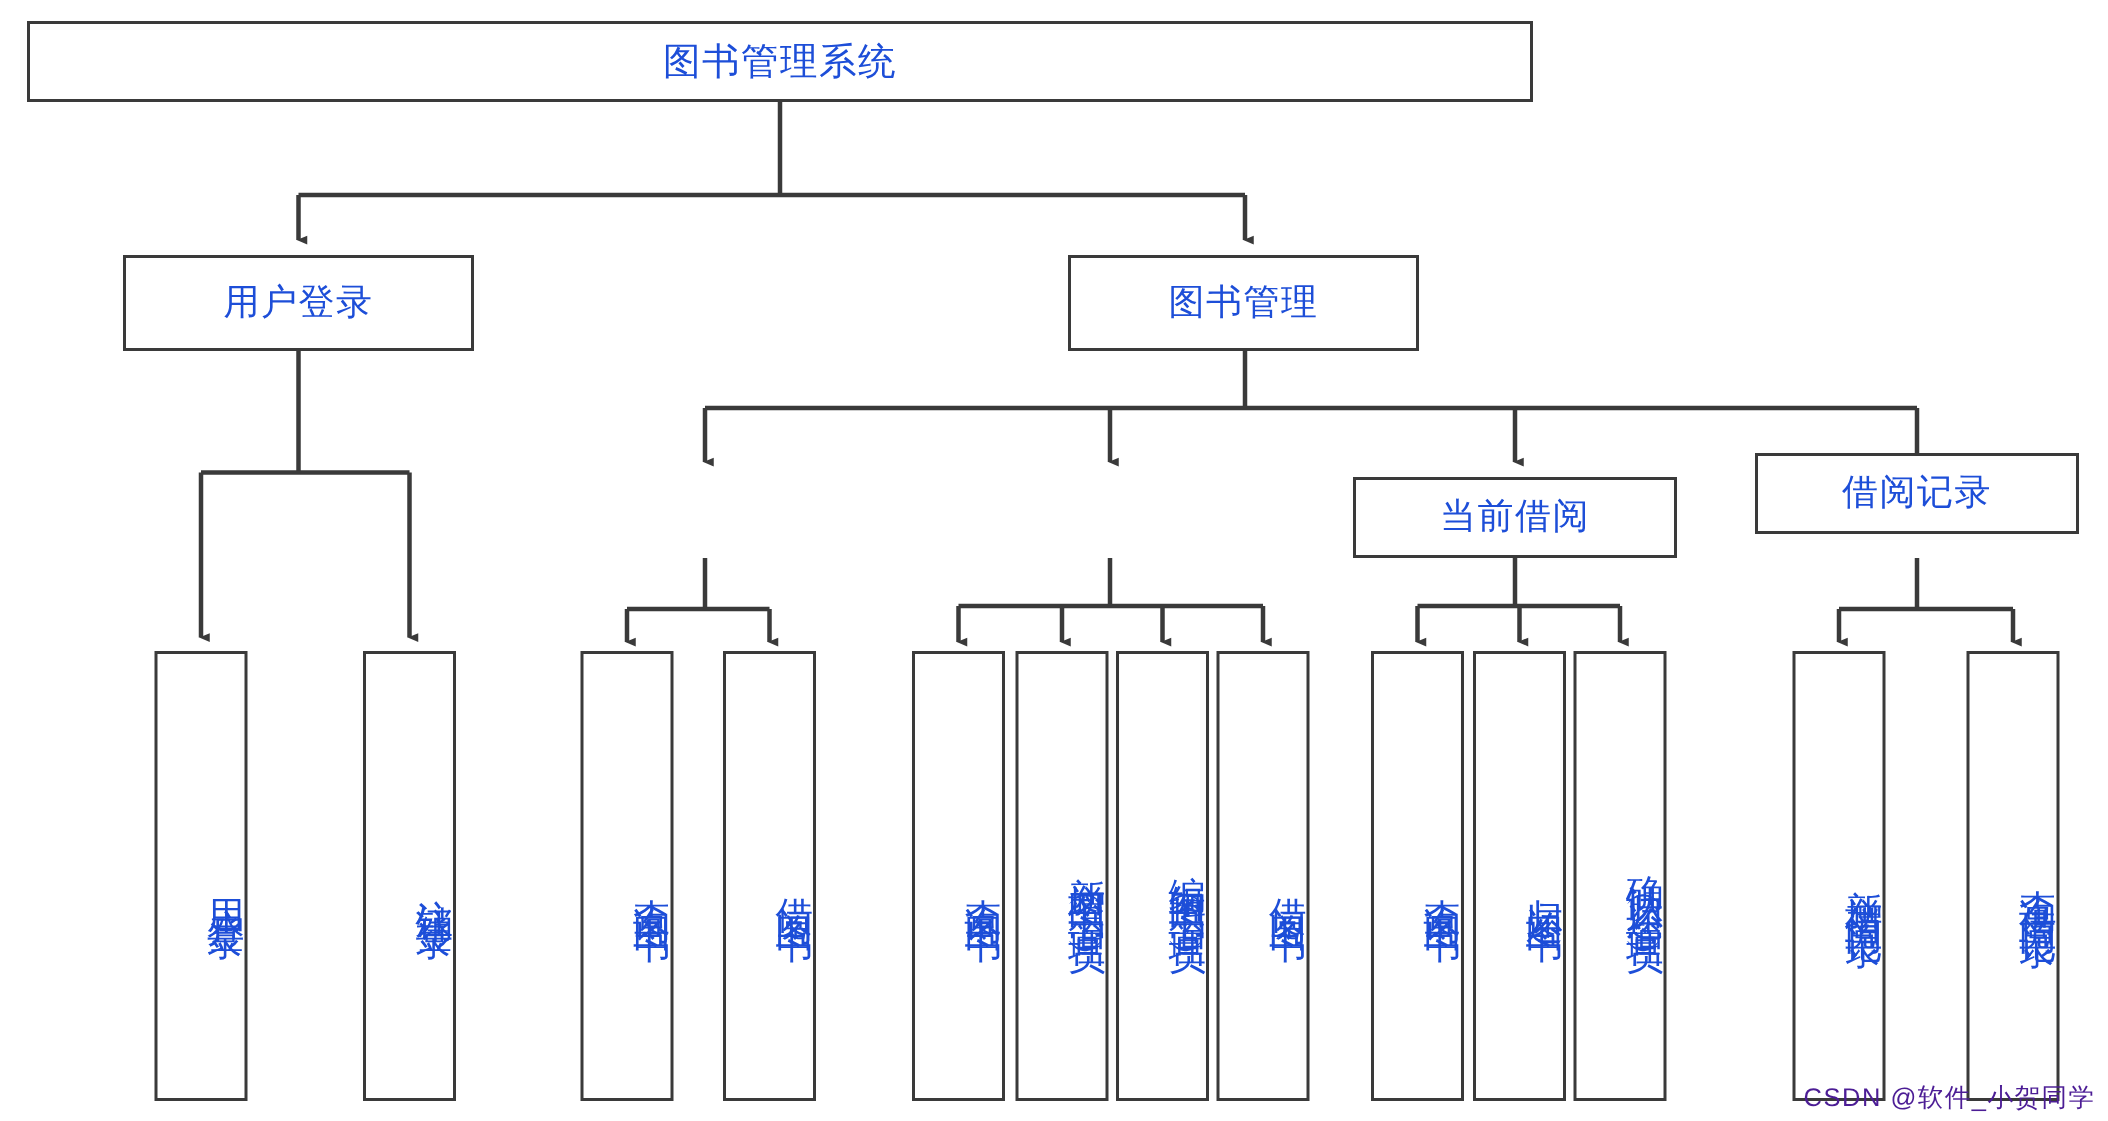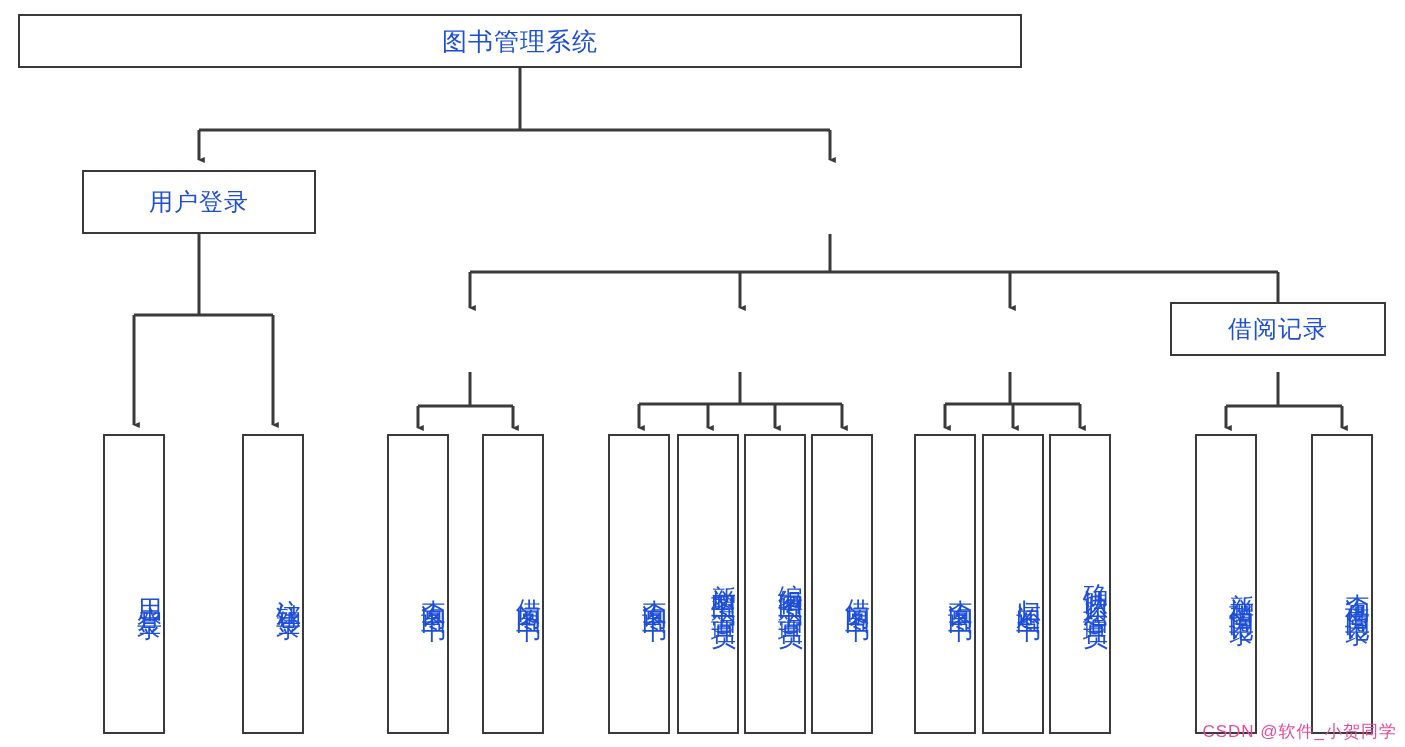--- a/index.html
+++ b/index.html
@@ -55,21 +55,21 @@
   }
   .node.vert .vtext {
     display: block;
     white-space: nowrap;
   }
   .watermark {
     position: absolute;
     right: 8px;
     bottom: 4px;
     font-size: 17px;
-    color: #ec4899;
+    color: #4c1d95;
     letter-spacing: 1px;
     white-space: nowrap;
   }
 </style>
 </head>
 <body>
 
 <div id="canvas">
 
   <svg id="edges" viewBox="0 0 1405 747" xmlns="http://www.w3.org/2000/svg">
@@ -125,21 +125,27 @@
     </g>
   </svg>
 
   <div class="node horiz root" style="left:18px; top:14px; width:1004px; height:54px;">
     <span>图书管理系统</span>
   </div>
 
   <div class="node horiz" style="left:82px; top:170px; width:234px; height:64px;">
     <span>用户登录</span>
   </div>
+  <div class="node horiz" style="left:712px; top:170px; width:234px; height:64px;">
+    <span>图书管理</span>
+  </div>
 
+  <div class="node horiz" style="left:902px; top:318px; width:216px; height:54px;">
+    <span>当前借阅</span>
+  </div>
   <div class="node horiz" style="left:1170px; top:302px; width:216px; height:54px;">
     <span>借阅记录</span>
   </div>
 
   <div class="node vert" style="left:103px; top:434px; width:62px; height:300px;">
     <span class="vtext">用户登录</span>
   </div>
   <div class="node vert" style="left:242px; top:434px; width:62px; height:300px;">
     <span class="vtext">注销登录</span>
   </div>

